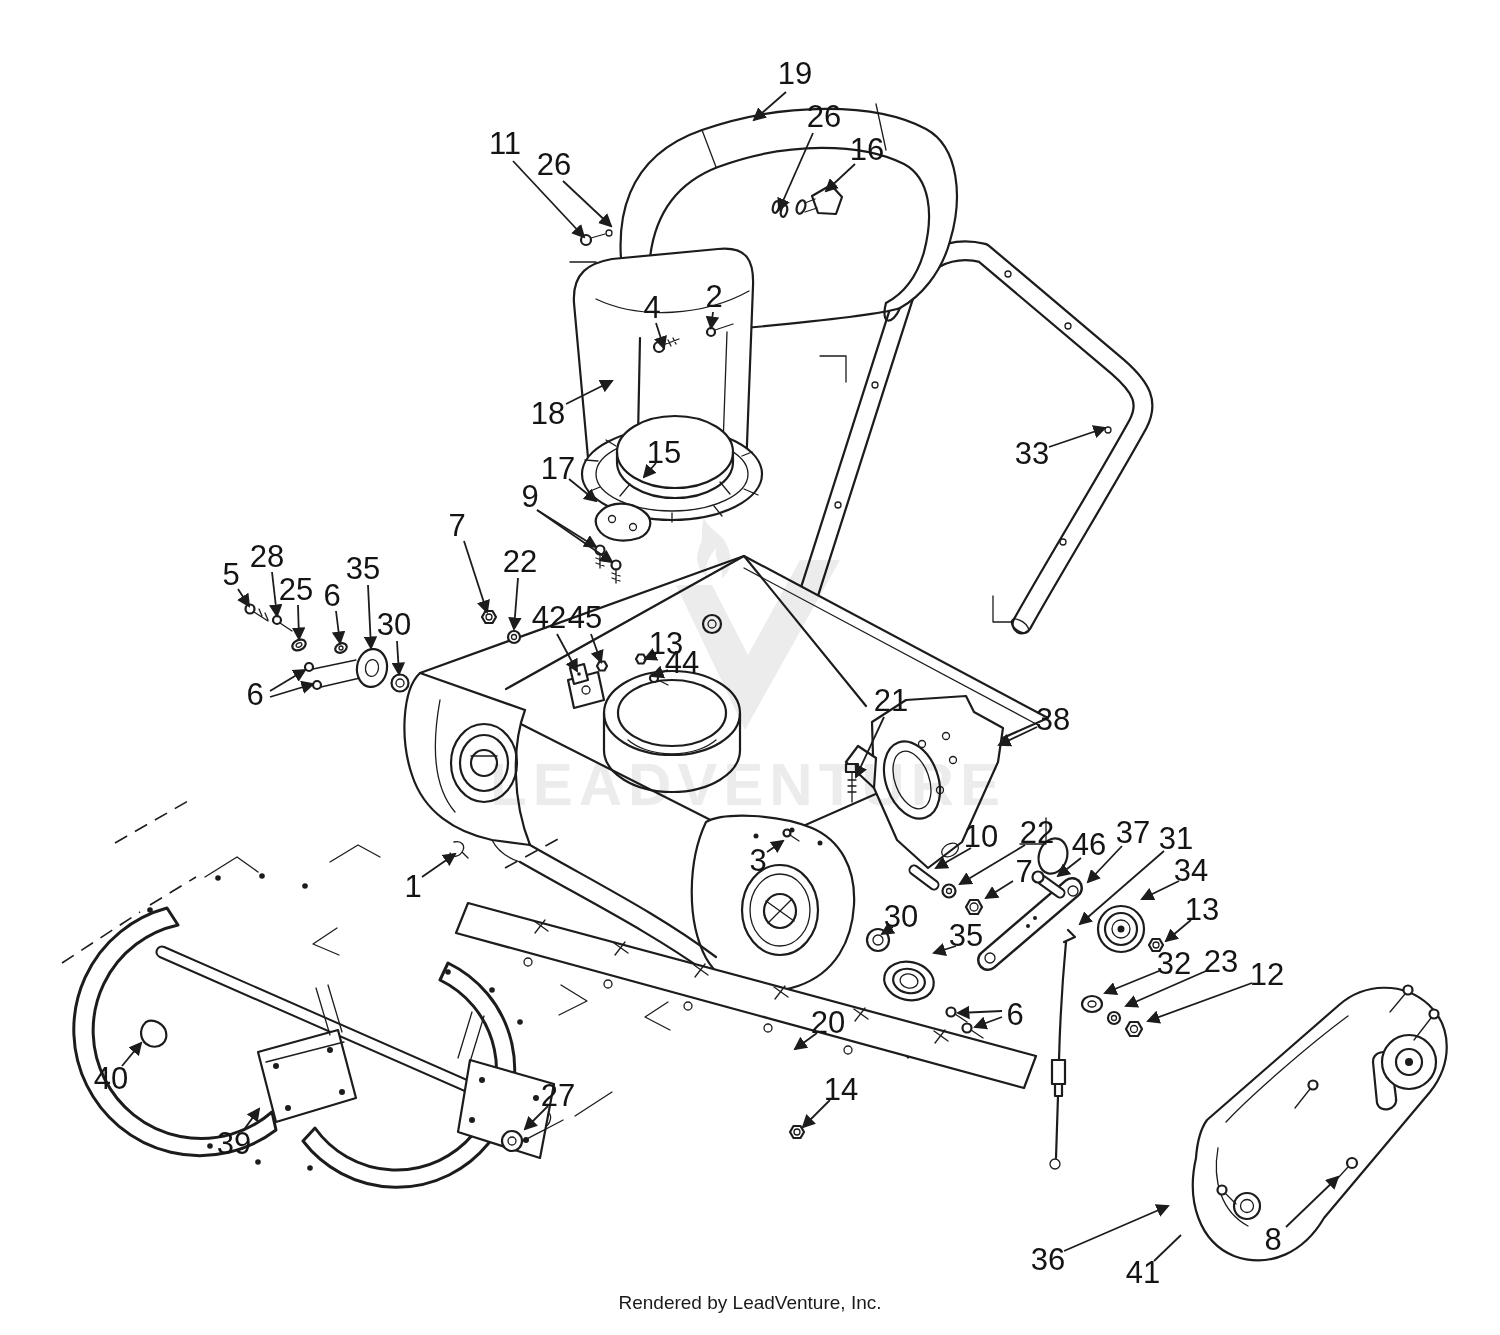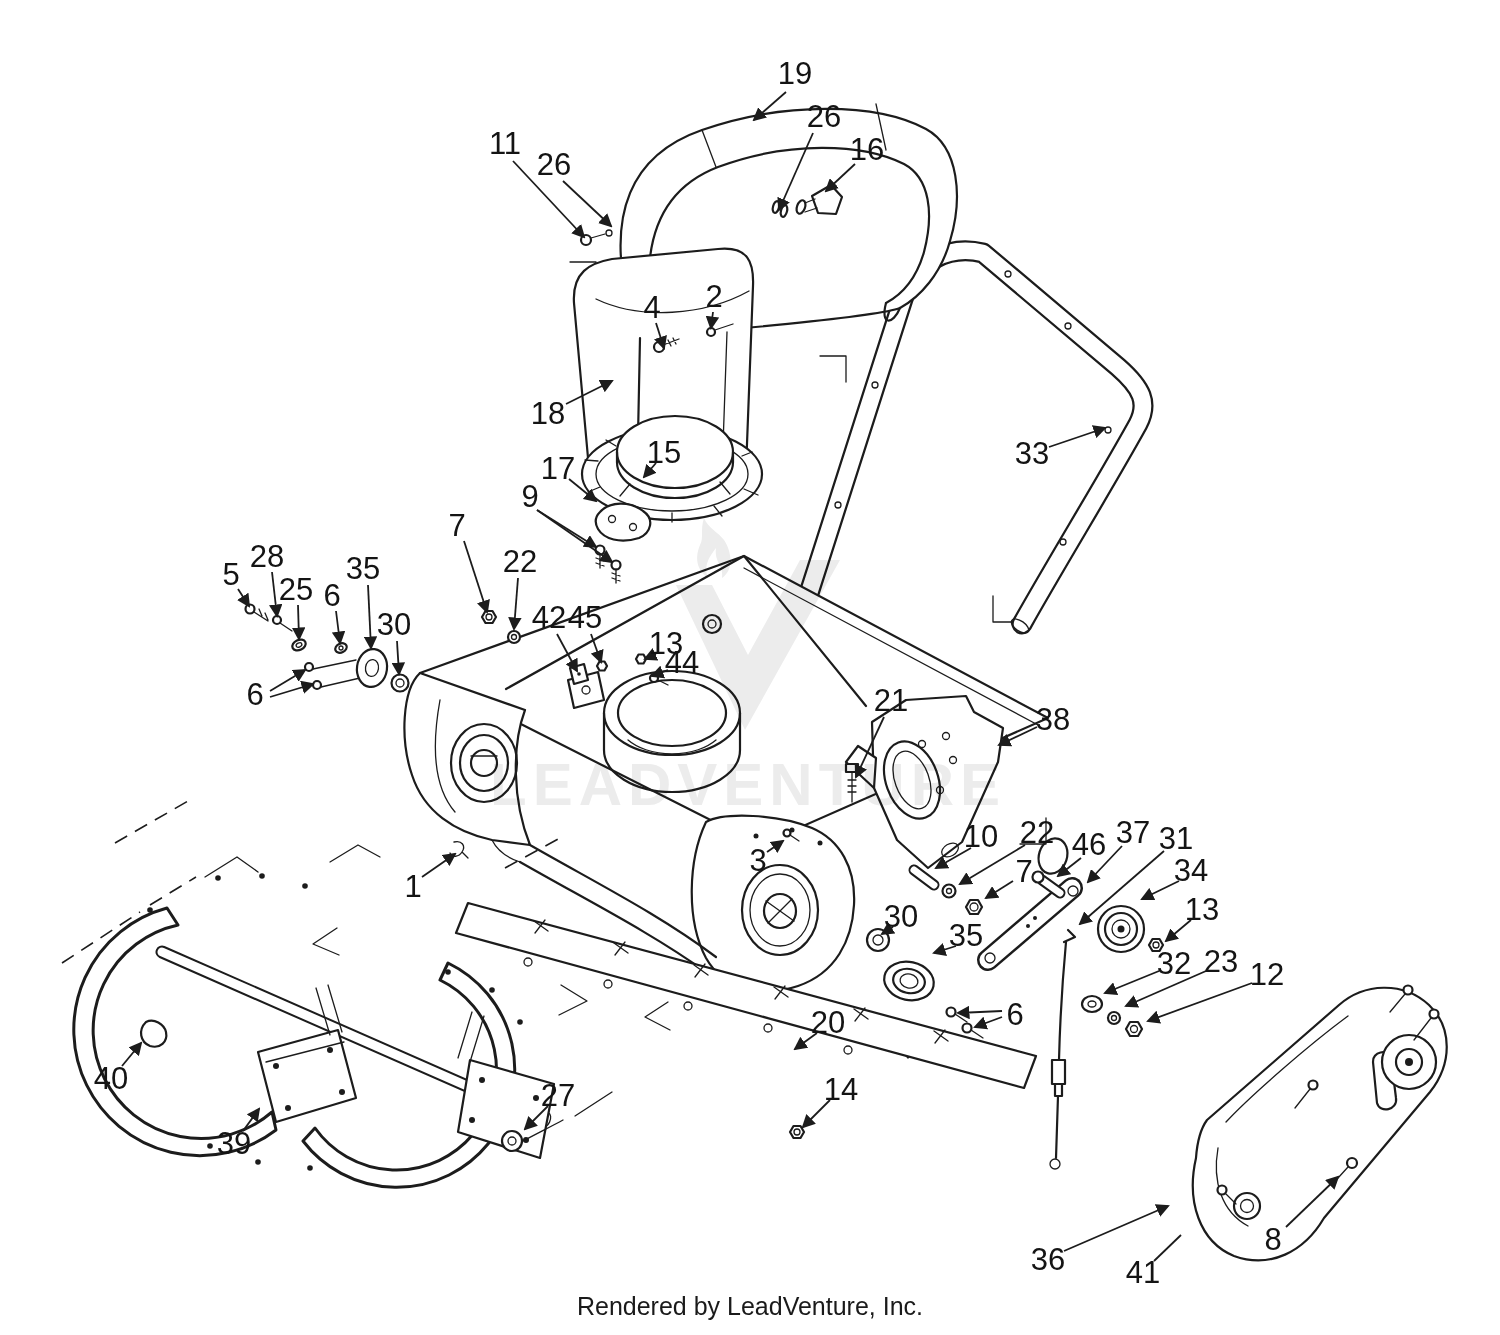--- a/index.html
+++ b/index.html
@@ -22,21 +22,21 @@
   .pin-i{fill:none;stroke:#ffffff;stroke-width:7;stroke-linecap:round;}
   .plabel{font-family:"Liberation Sans",sans-serif;font-size:31px;fill:#141414;
           text-anchor:middle;dominant-baseline:central;}
   .leader{stroke:#1c1c1c;stroke-width:1.8;fill:none;}
   .leader.dash{stroke-dasharray:7,5;}
   #watermark-layer{mix-blend-mode:multiply;}
   .wm-text{font-family:"Liberation Sans",sans-serif;font-weight:bold;font-size:60px;
            letter-spacing:6px;fill:#ececec;text-anchor:middle;}
   .wm-shape{fill:#ececec;}
   #footer{position:absolute;left:0;top:1292px;width:100%;text-align:center;
-          font-size:25px;color:#1a1a1a;letter-spacing:0px;}
+          font-size:19px;color:#1a1a1a;letter-spacing:0px;}
 </style>
 </head>
 <body>
 
 <div id="page">
 
 <svg id="diagram" width="1500" height="1335" viewBox="0 0 1500 1335" xmlns="http://www.w3.org/2000/svg">
   <defs>
     <marker id="ah" viewBox="0 0 10 10" refX="8.5" refY="5" markerWidth="7.5" markerHeight="7.5" orient="auto-start-reverse">
       <path d="M0,0 L10,5 L0,10 z" fill="#1c1c1c"></path>

